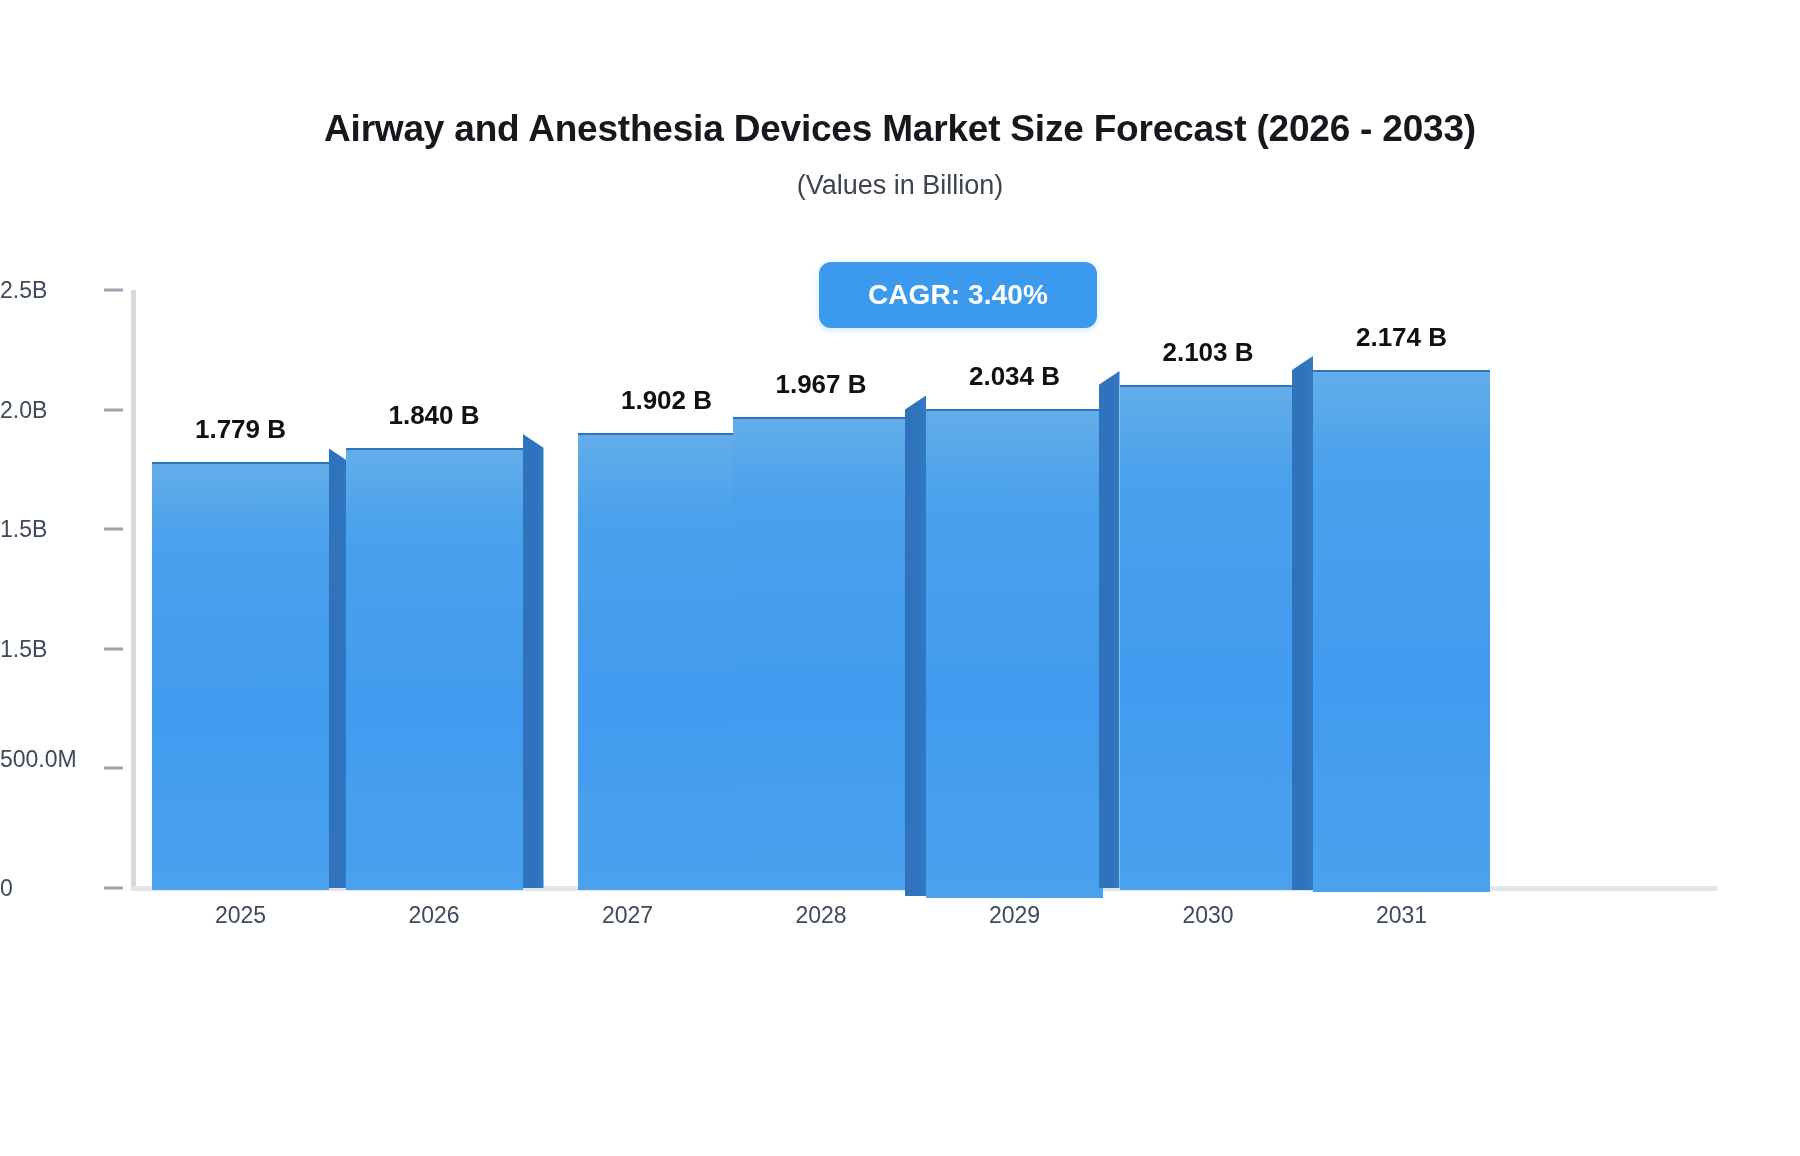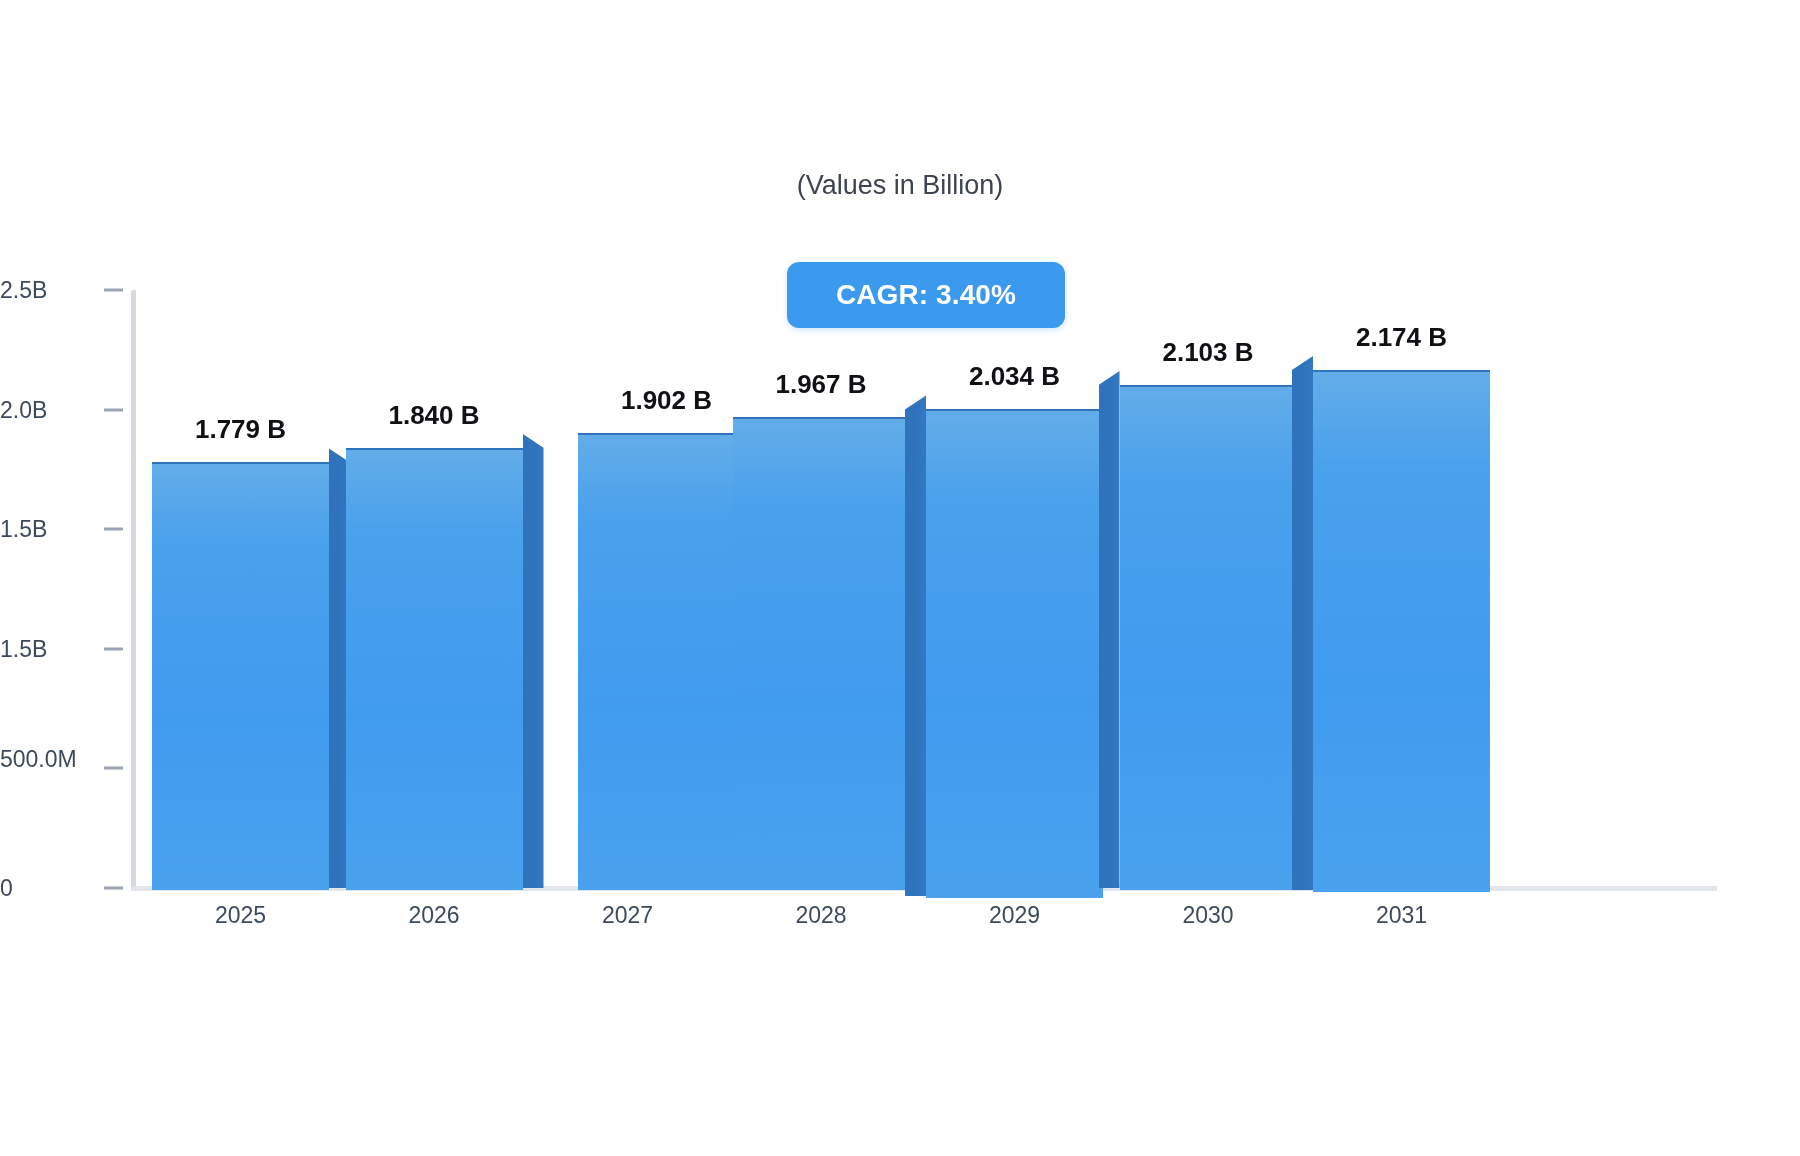--- a/index.html
+++ b/index.html
@@ -44,21 +44,21 @@
     text-align: center;
     font-size: 27px;
     font-weight: normal;
     color: #3d4450;
     white-space: nowrap;
   }
 
   
   #cagr-badge {
     position: absolute;
-    left: 787px;
+    left: 819px;
     top: 262px;
     width: 278px;
     height: 66px;
     border-radius: 12px;
     background: #3b9aee;
     display: flex;
     align-items: center;
     justify-content: center;
     box-shadow: 0 2px 6px rgba(59,154,238,0.25);
   }
@@ -177,20 +177,21 @@
     letter-spacing: 0.2px;
     line-height: 1;
     white-space: nowrap;
   }
 </style>
 </head>
 <body>
 
 <div id="stage">
 
+  <div id="title">Airway and Anesthesia Devices Market Size Forecast (2026 - 2033)</div>
   <div id="subtitle">(Values in Billion)</div>
 
   <div id="cagr-badge">
     <span class="cagr-text">CAGR: 3.40%</span>
   </div>
 
   <div id="plot">
     <div id="y-axis-line"></div>
     <div id="x-axis-line"></div>
     <div id="y-ticks">

